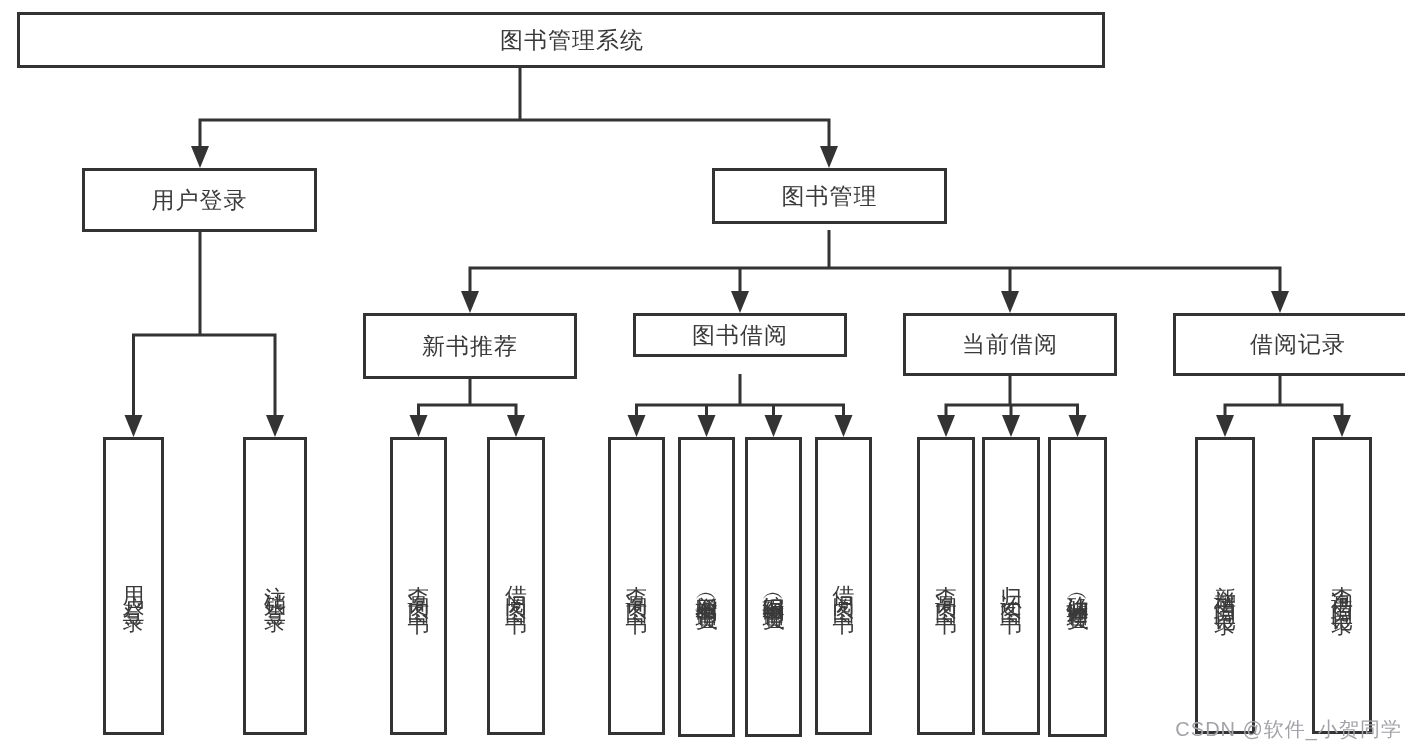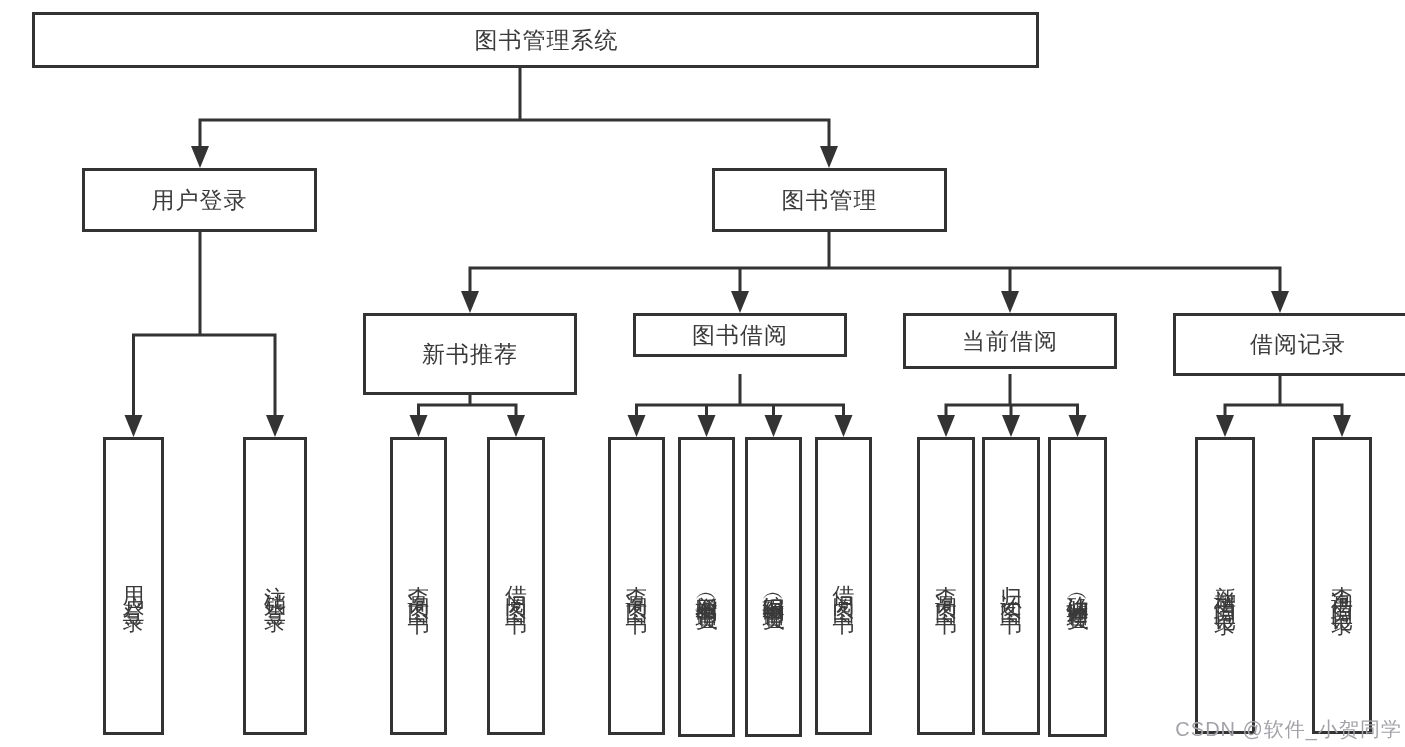--- a/index.html
+++ b/index.html
@@ -89,38 +89,38 @@
       <polygon points="773.5,437 764.5,415 782.5,415"></polygon>
       <polygon points="843.5,437 834.5,415 852.5,415"></polygon>
       <polygon points="946,437 937,415 955,415"></polygon>
       <polygon points="1011,437 1002,415 1020,415"></polygon>
       <polygon points="1077.5,437 1068.5,415 1086.5,415"></polygon>
       <polygon points="1225,437 1216,415 1234,415"></polygon>
       <polygon points="1342,437 1333,415 1351,415"></polygon>
     </g>
   </svg>
 
-  <div class="node" style="left:32px; top:12px; width:1007px; height:56px;padding-left:22px;">
+  <div class="node" style="left:17px; top:12px; width:1088px; height:56px;padding-left:22px;">
     <span class="hlabel">图书管理系统</span>
   </div>
 
   <div class="node" style="left:82px; top:168px; width:235px; height:64px;">
     <span class="hlabel">用户登录</span>
   </div>
-  <div class="node" style="left:712px; top:168px; width:235px; height:64px;">
+  <div class="node" style="left:712px; top:168px; width:235px; height:56px;">
     <span class="hlabel">图书管理</span>
   </div>
 
-  <div class="node" style="left:363px; top:313px; width:214px; height:82px;">
+  <div class="node" style="left:363px; top:313px; width:214px; height:66px;">
     <span class="hlabel">新书推荐</span>
   </div>
   <div class="node" style="left:633px; top:313px; width:214px; height:44px;">
     <span class="hlabel">图书借阅</span>
   </div>
-  <div class="node" style="left:903px; top:313px; width:214px; height:56px;">
+  <div class="node" style="left:903px; top:313px; width:214px; height:63px;">
     <span class="hlabel">当前借阅</span>
   </div>
   <div class="node" style="left:1173px; top:313px; width:250px; height:63px;">
     <span class="hlabel">借阅记录</span>
   </div>
 
   <div class="node leaf sp8" style="left:103px; top:437px; width:61px; height:298px;">
     <span>用户登录</span>
   </div>
   <div class="node leaf sp8" style="left:243px; top:437px; width:64px; height:298px;">

